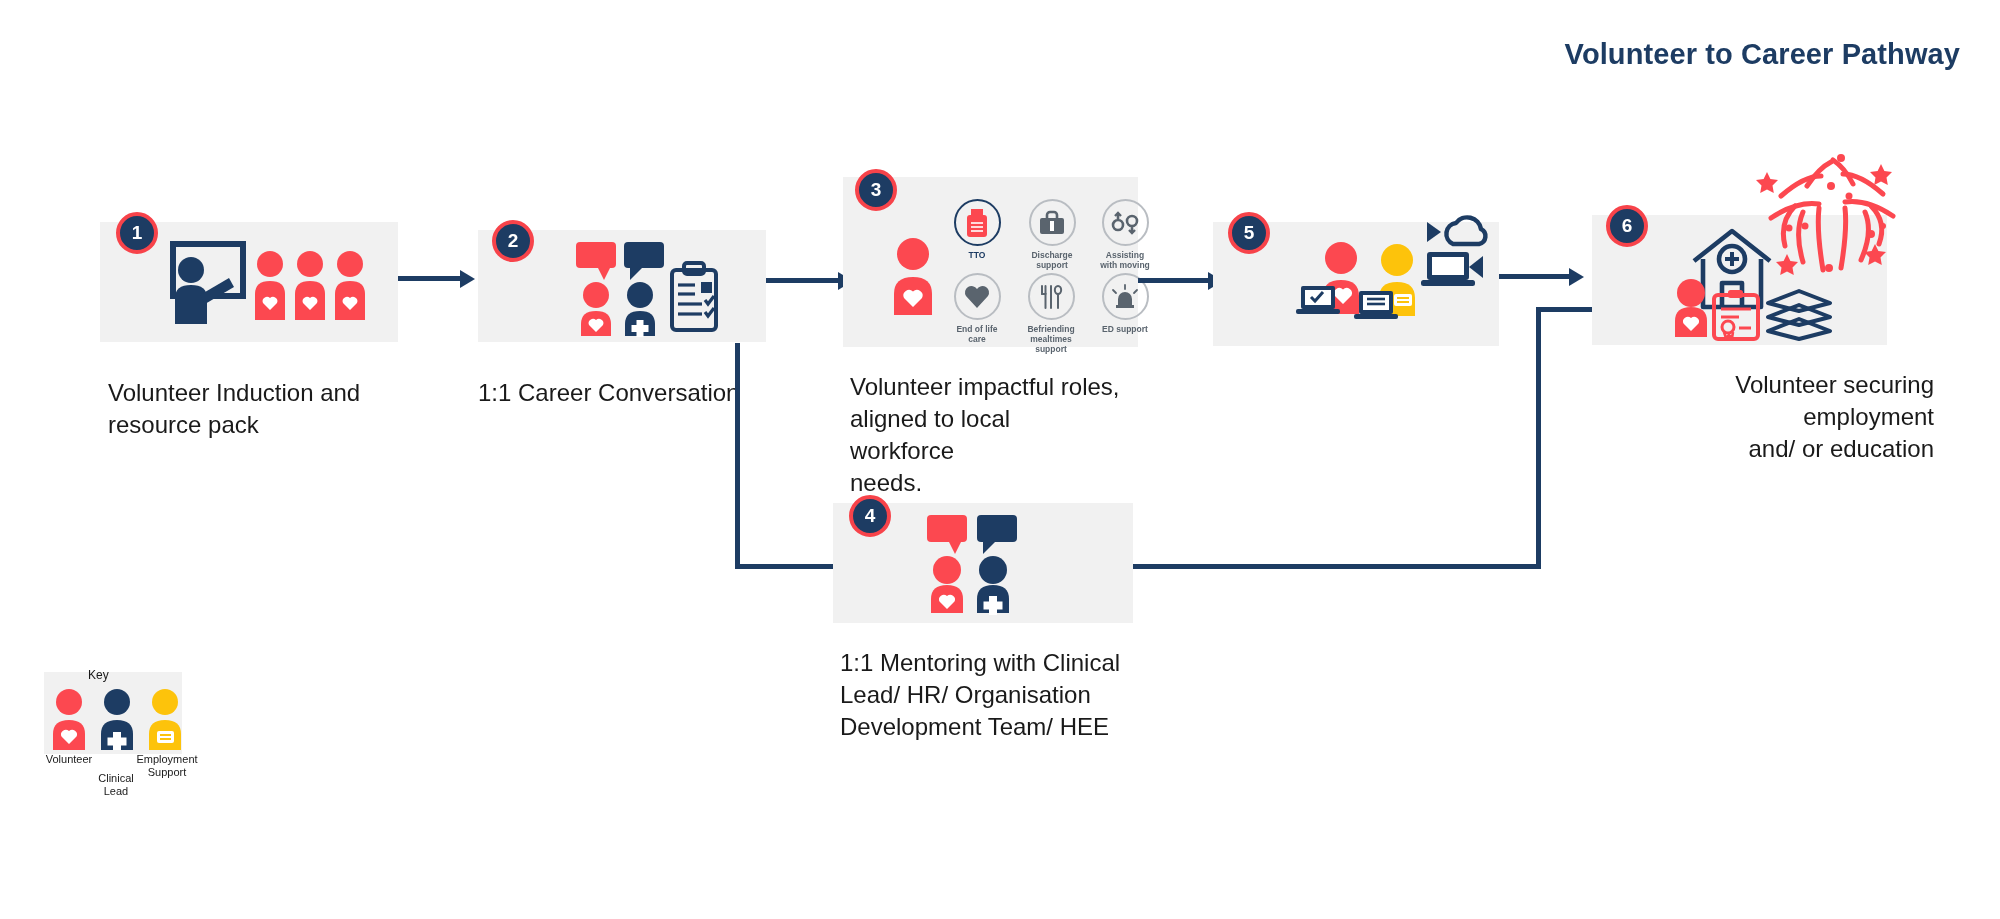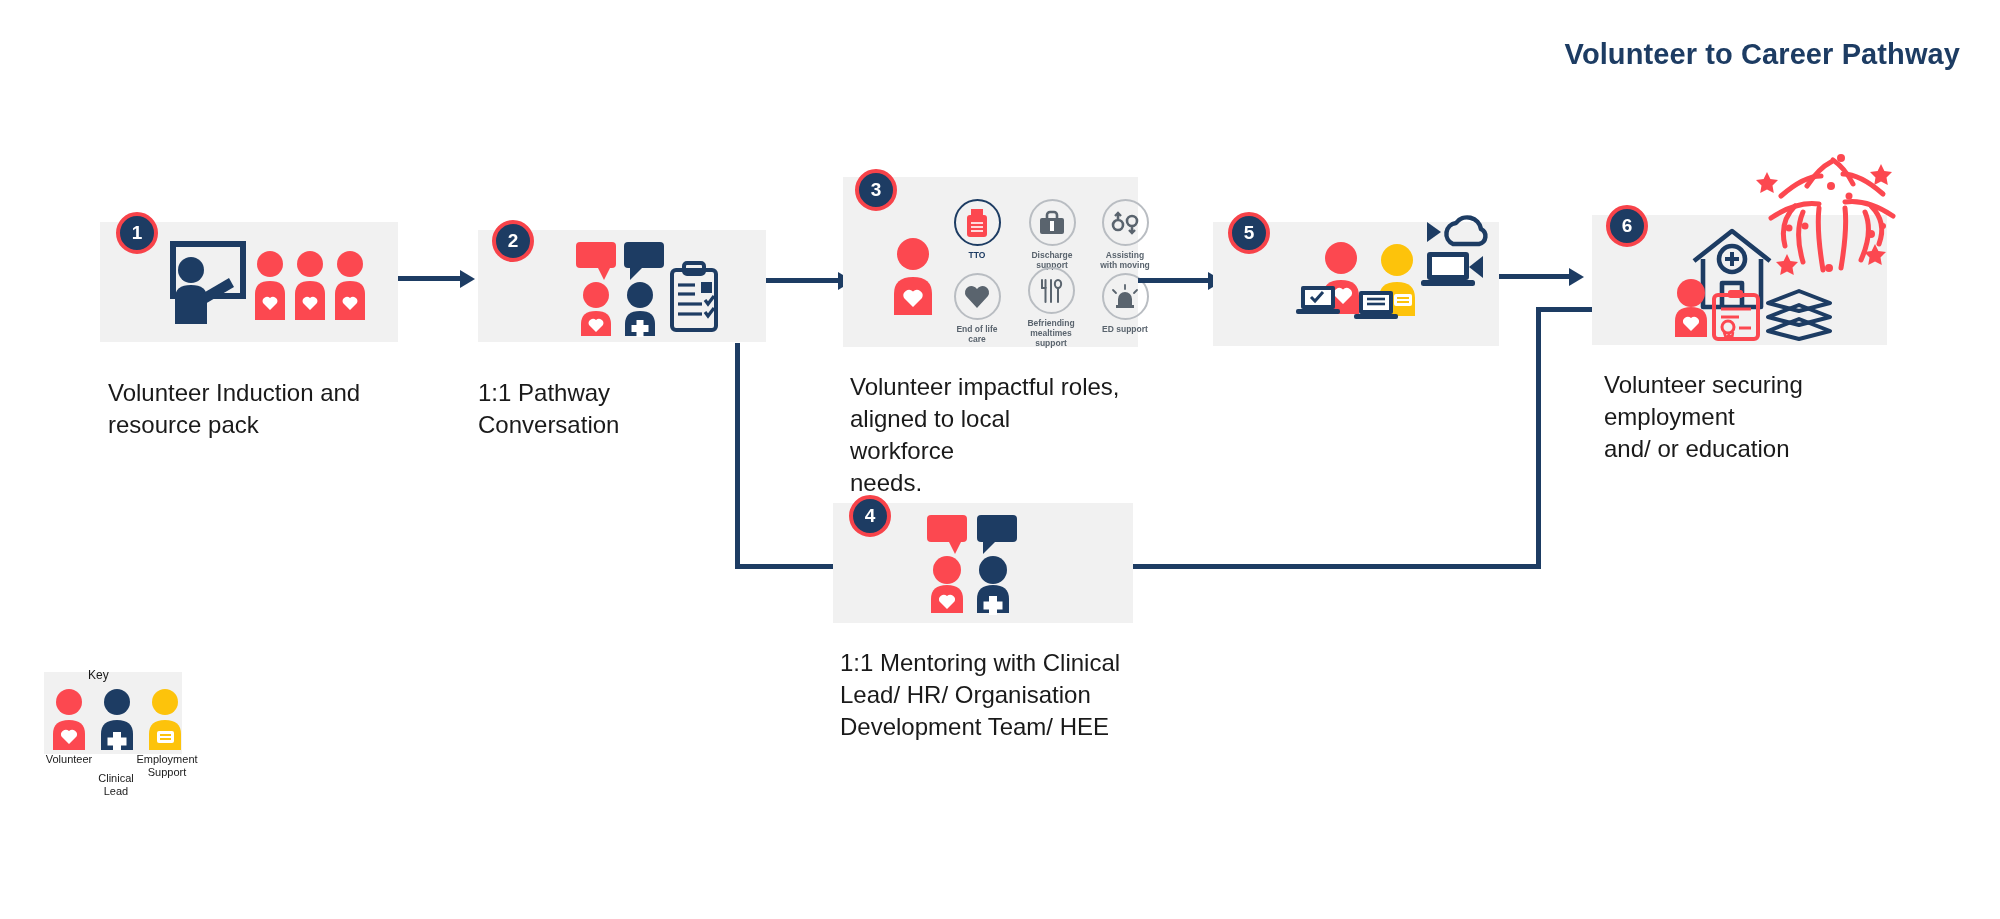--- a/index.html
+++ b/index.html
@@ -128,21 +128,21 @@
             <line x1="104" y1="54" x2="121" y2="54"></line>
             <line x1="104" y1="64" x2="128" y2="64"></line>
             <line x1="104" y1="74" x2="128" y2="74"></line>
           </g>
           <path d="M131 60 l3 4 l6 -8" fill="none" stroke="#1d3c63" stroke-width="3.2"></path>
           <path d="M131 72 l3 4 l6 -8" fill="none" stroke="#1d3c63" stroke-width="3.2"></path>
         </g>
       </svg>
     </div>
   </div>
-  <div class="abs caption" style="left:478px;top:377px;width:280px;">1:1 Pathway Conversation</div>
+  <div class="abs caption" style="left:478px;top:377px;width:280px;">1:1 Career Conversation</div>
 
   <div class="abs line" style="left:766px;top:278px;width:74px;height:5px;"></div>
   <div class="abs arrowhead" style="left:838px;top:271.5px;"></div>
 
   <div class="abs line" style="left:735px;top:343px;width:5px;height:226px;"></div>
   <div class="abs line" style="left:735px;top:564px;width:100px;height:5px;"></div>
   <div class="abs arrowhead" style="left:833px;top:557.5px;"></div>
 
   <div class="abs stepbox" style="left:843px;top:177px;width:295px;height:170px;">
     <div class="badge" style="left:12px;top:-8px;">3</div>
@@ -198,21 +198,21 @@
     <div class="rolecell" style="left:97px;top:96px;">
       <div class="rolecirc">
         <svg width="28" height="25" viewBox="0 0 28 25">
           <path d="M14 24 L3 12 a6.4 6.4 0 0 1 11-7 a6.4 6.4 0 0 1 11 7 z" fill="#5a646e"></path>
         </svg>
       </div>
       <div class="rolelabel">End of life
 care</div>
     </div>
 
-    <div class="rolecell" style="left:171px;top:90px;">
+    <div class="rolecell" style="left:171px;top:96px;">
       <div class="rolecirc">
         <svg width="28" height="28" viewBox="0 0 28 28">
           <g stroke="#5a646e" stroke-width="2" fill="none" stroke-linecap="round">
             <line x1="5" y1="3" x2="5" y2="11"></line>
               <line x1="8.5" y1="3" x2="8.5" y2="11"></line>
             <path d="M5 11 h3.5 v14"></path>
             <line x1="14" y1="3" x2="14" y2="25"></line>
             <path d="M21 3 a3 3.8 0 0 1 0 8 a3 3.8 0 0 1 0 -8"></path>
             <line x1="21" y1="11" x2="21" y2="25"></line>
           </g>
@@ -387,21 +387,21 @@
           <circle cx="44" cy="78" r="3.5"></circle>
         <circle cx="138" cy="76" r="3"></circle>
           <circle cx="84" cy="118" r="4"></circle>
         <path d="M22 22 l3.4 7 l7.6 1 l-5.5 5.4 l1.3 7.6 l-6.8 -3.6 l-6.8 3.6 l1.3 -7.6 l-5.5 -5.4 l7.6 -1 z"></path>
         <path d="M136 14 l3.4 7 l7.6 1 l-5.5 5.4 l1.3 7.6 l-6.8 -3.6 l-6.8 3.6 l1.3 -7.6 l-5.5 -5.4 l7.6 -1 z"></path>
         <path d="M130 94 l3.4 7 l7.6 1 l-5.5 5.4 l1.3 7.6 l-6.8 -3.6 l-6.8 3.6 l1.3 -7.6 l-5.5 -5.4 l7.6 -1 z"></path>
         <path d="M42 104 l3.4 7 l7.6 1 l-5.5 5.4 l1.3 7.6 l-6.8 -3.6 l-6.8 3.6 l1.3 -7.6 l-5.5 -5.4 l7.6 -1 z"></path>
       </g>
     </svg>
   </div>
-  <div class="abs caption" style="left:1604px;top:369px;width:330px;">Volunteer securing employment
+  <div class="abs caption" style="left:1604px;top:369px;width:330px;text-align:right;">Volunteer securing employment
 and/ or education</div>
 
   <div class="abs" id="keybox"></div>
   <div class="abs" id="keytitle">Key</div>
 
   <div class="abs" style="left:48px;top:688px;">
     <svg width="42" height="62" viewBox="0 0 42 62">
       <circle cx="21" cy="14" r="13" fill="#fc4850"></circle>
       <path d="M5 62 L5 46 Q5 32 21 32 Q37 32 37 46 L37 62 Z" fill="#fc4850"></path>
       <path d="M21 56 l-7.5 -7.5 a4.7 4.7 0 0 1 7.5 -5.4 a4.7 4.7 0 0 1 7.5 5.4 z" fill="#ffffff"></path>

